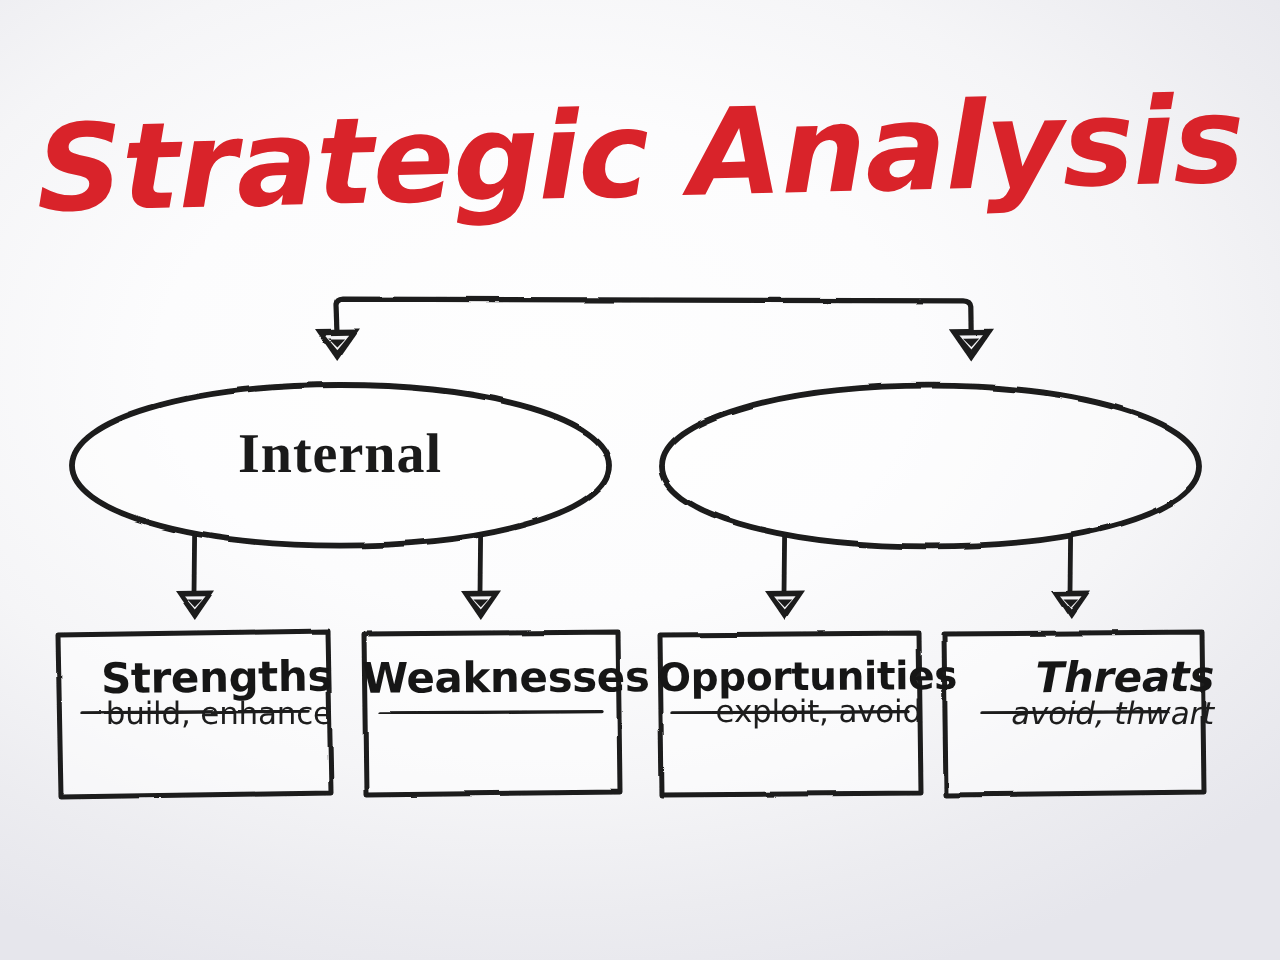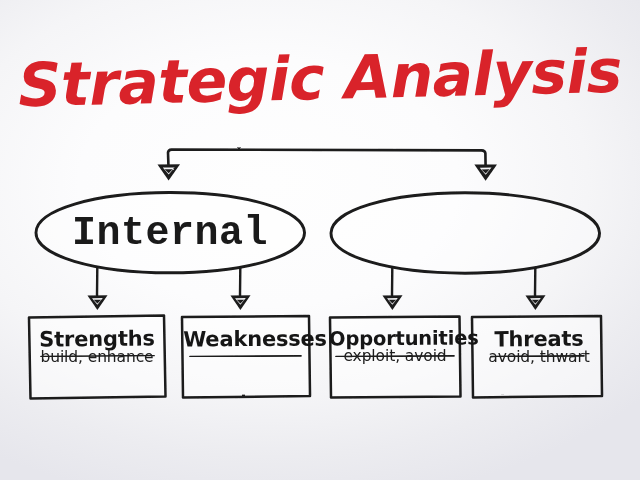--- a/index.html
+++ b/index.html
@@ -52,63 +52,63 @@
     font-weight: bold;
     font-style: italic;
     font-size: 60px;
     letter-spacing: -0.5px;
     color: #d9232a;
     transform: rotate(-1.4deg);
     transform-origin: 50% 50%;
   }
 
   .ellipse-label {
-    font-family: Liberation Mono, monospace;
+    font-family: Liberation Serif, serif;
     font-weight: bold;
-    font-size: 40px;
+    font-size: 28px;
     color: #1a1a1a;
     letter-spacing: 0.5px;
     text-align: center;
   }
   #label-internal {
     left: 35px;
     top: 214px;
     width: 270px;
   }
   #label-external {
     left: 330px;
     top: 214px;
     width: 270px;
   }
 
   .box-wrap {
     position: absolute;
-    text-align: center;
+    text-align: right;
   }
   .box-title {
     font-family: "DejaVu Sans", sans-serif;
     font-weight: bold;
     font-size: 21px;
     color: #161616;
     letter-spacing: -0.2px;
     line-height: 1;
   }
   .box-sub {
     font-family: "DejaVu Sans", sans-serif;
     font-weight: normal;
     font-size: 15.5px;
     color: #1d1d1d;
     letter-spacing: -0.1px;
     line-height: 1;
   }
 
   #box-0 { left: 28px;  top: 329px; width: 138px; }
-  #box-1 { left: 181px; top: 329px; width: 148px; }
+  #box-1 { left: 181px; top: 329px; width: 130px; }
   #box-2 { left: 329px; top: 329px; width: 132px; }
-  #box-3 { left: 471px; top: 329px; width: 136px; }
+  #box-3 { left: 471px; top: 329px; width: 136px; font-style: italic; }
 
   #box-0 .box-title { transform: rotate(-0.6deg); }
   #box-1 .box-title { transform: rotate(-0.3deg); }
   #box-2 .box-title { transform: rotate(-0.4deg); }
   #box-3 .box-title { transform: rotate(-0.5deg); }
   #box-2 .box-title { font-size: 19.5px; }
 </style>
 </head>
 <body>
 

